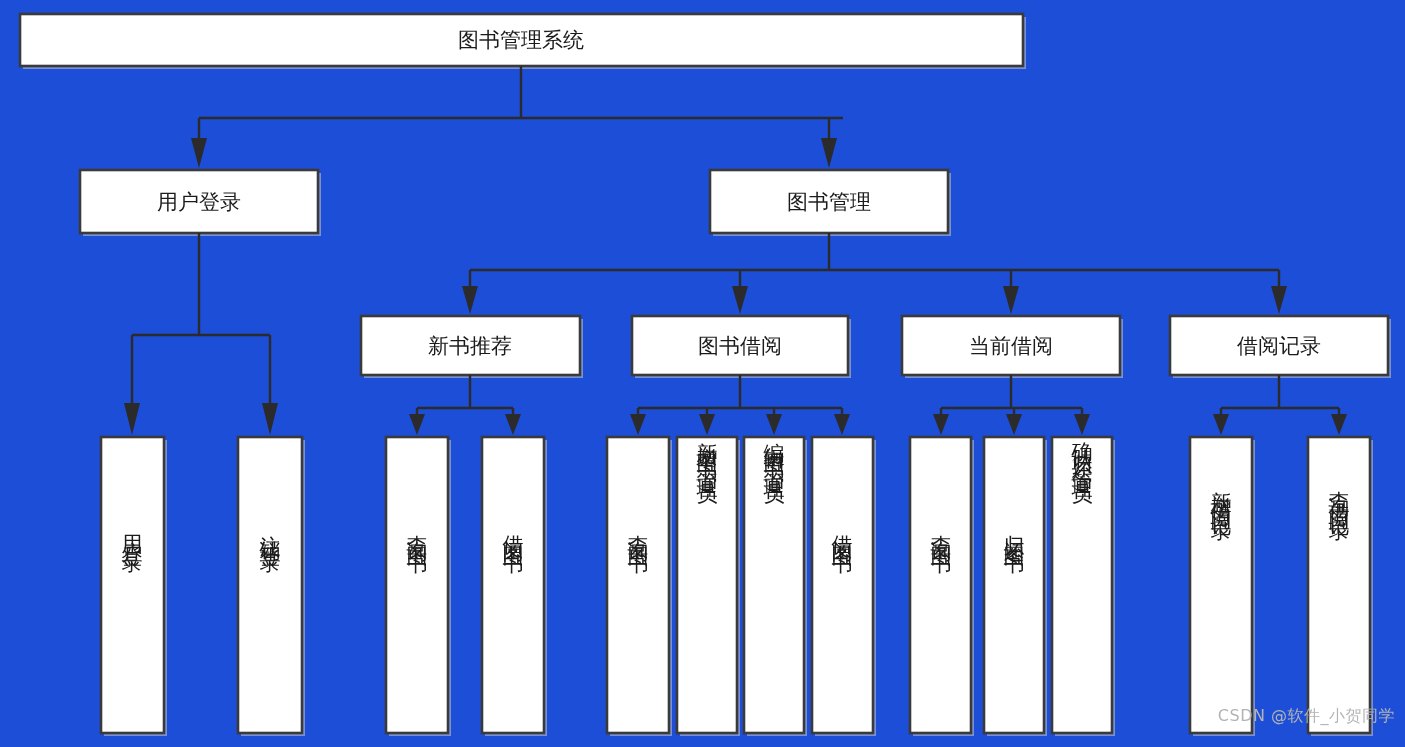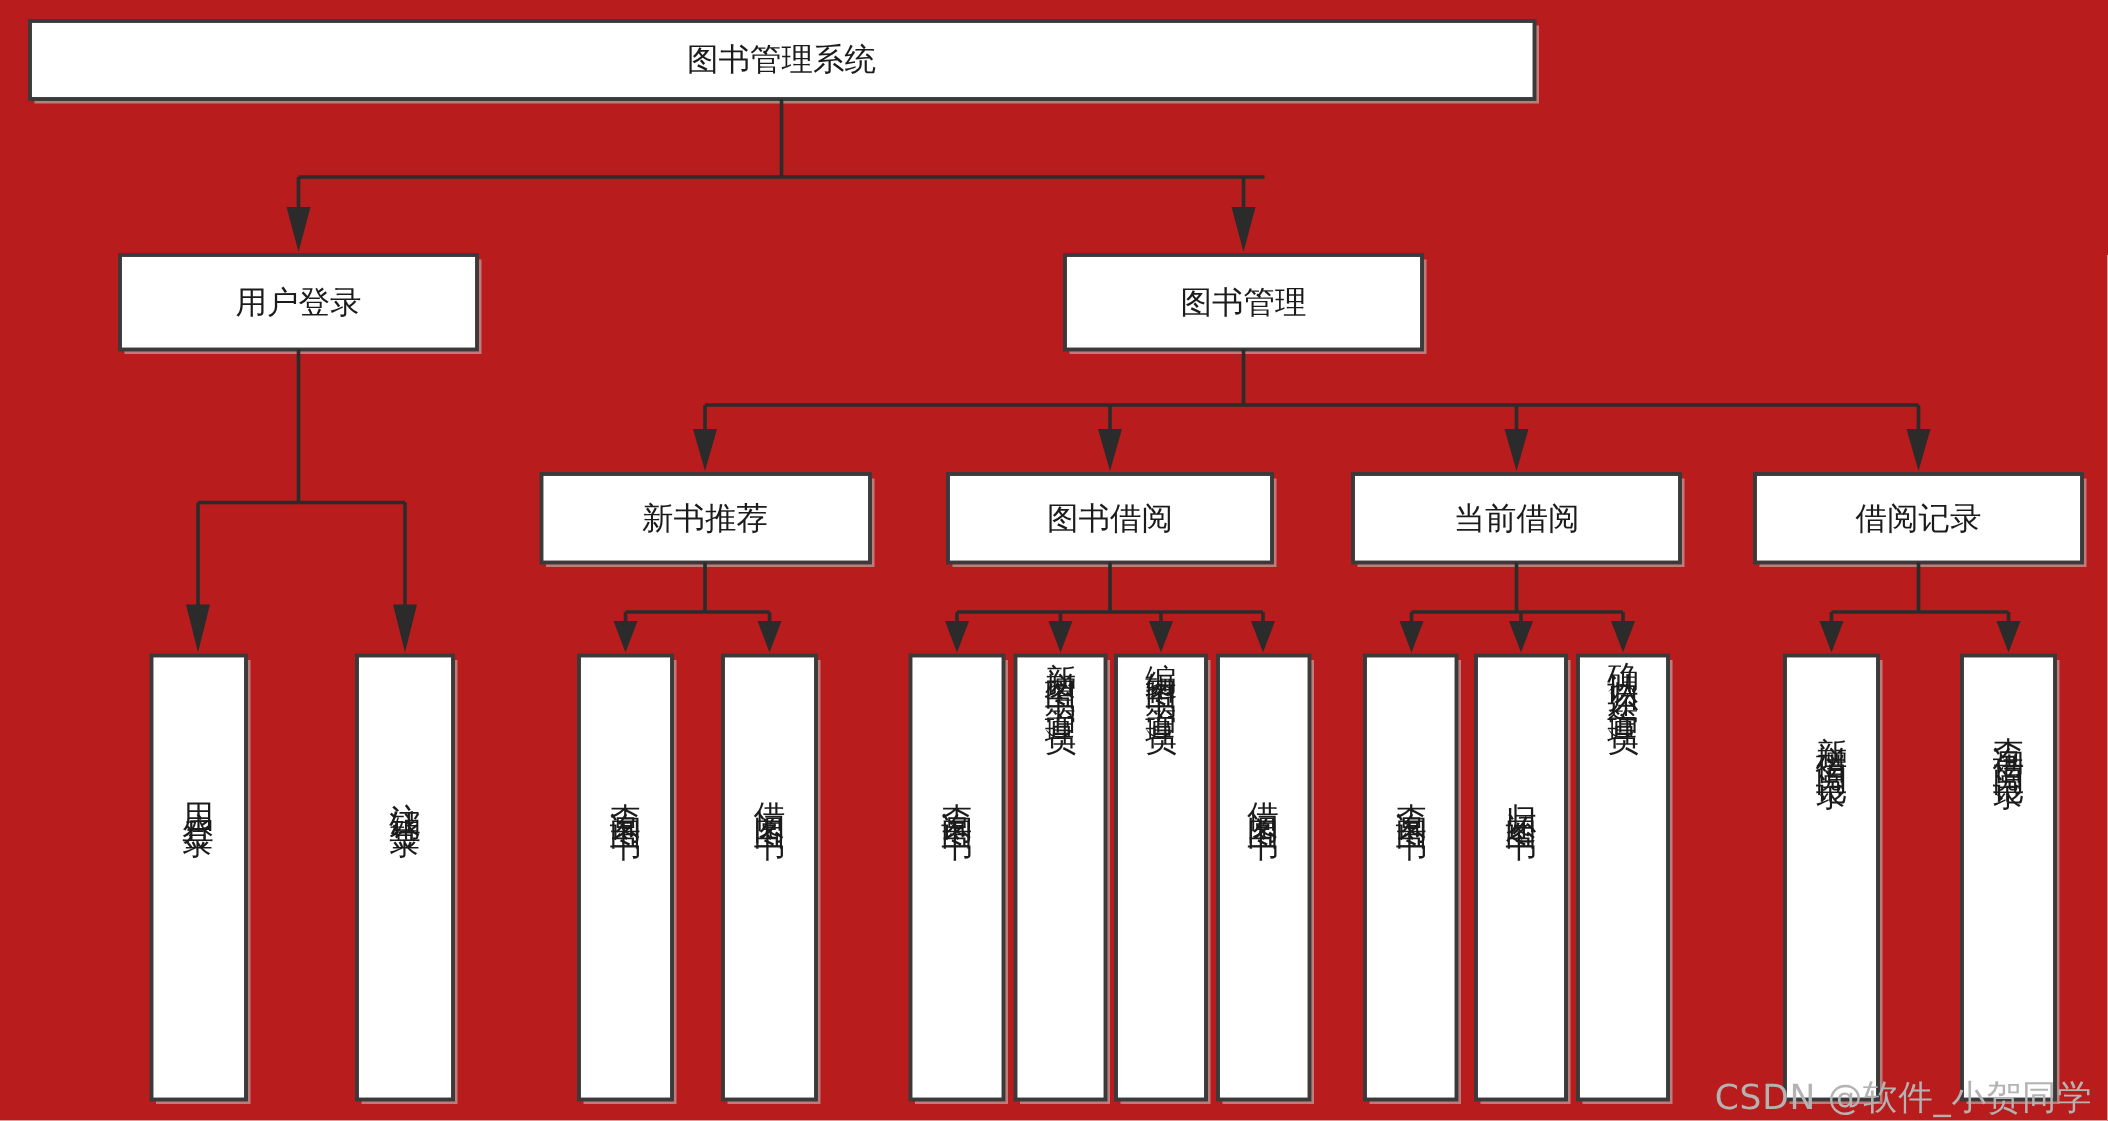--- a/index.html
+++ b/index.html
@@ -10,21 +10,21 @@
   body {
     width: 1405px;
     height: 747px;
     font-family: "DejaVu Sans", "Liberation Sans", sans-serif;
     overflow: hidden;
   }
   #diagram-root {
     position: relative;
     width: 1405px;
     height: 747px;
-    background: #b91c1c;
+    background: #1d4ed8;
   }
   svg#flow-svg {
     position: absolute;
     left: 0;
     top: 0;
     width: 1405px;
     height: 747px;
   }
   .node-box {
     fill: #ffffff;
@@ -53,23 +53,23 @@
   }
   .node-label-v {
     font-family: "DejaVu Sans", "Liberation Sans", sans-serif;
     font-size: 21px;
     fill: #1b1b1b;
     text-anchor: middle;
   }
   .watermark {
     position: absolute;
     right: 10px;
-    bottom: 0;
-    font-family: "DejaVu Sans", "Liberation Sans", sans-serif;
-    font-size: 23px;
+    bottom: 20px;
+    font-family: "DejaVu Sans", "Liberation Sans", sans-serif;
+    font-size: 16px;
     color: #b3b3b3;
     white-space: nowrap;
     letter-spacing: 0.5px;
   }
 </style>
 </head>
 <body>
 
 <div id="diagram-root">
 

